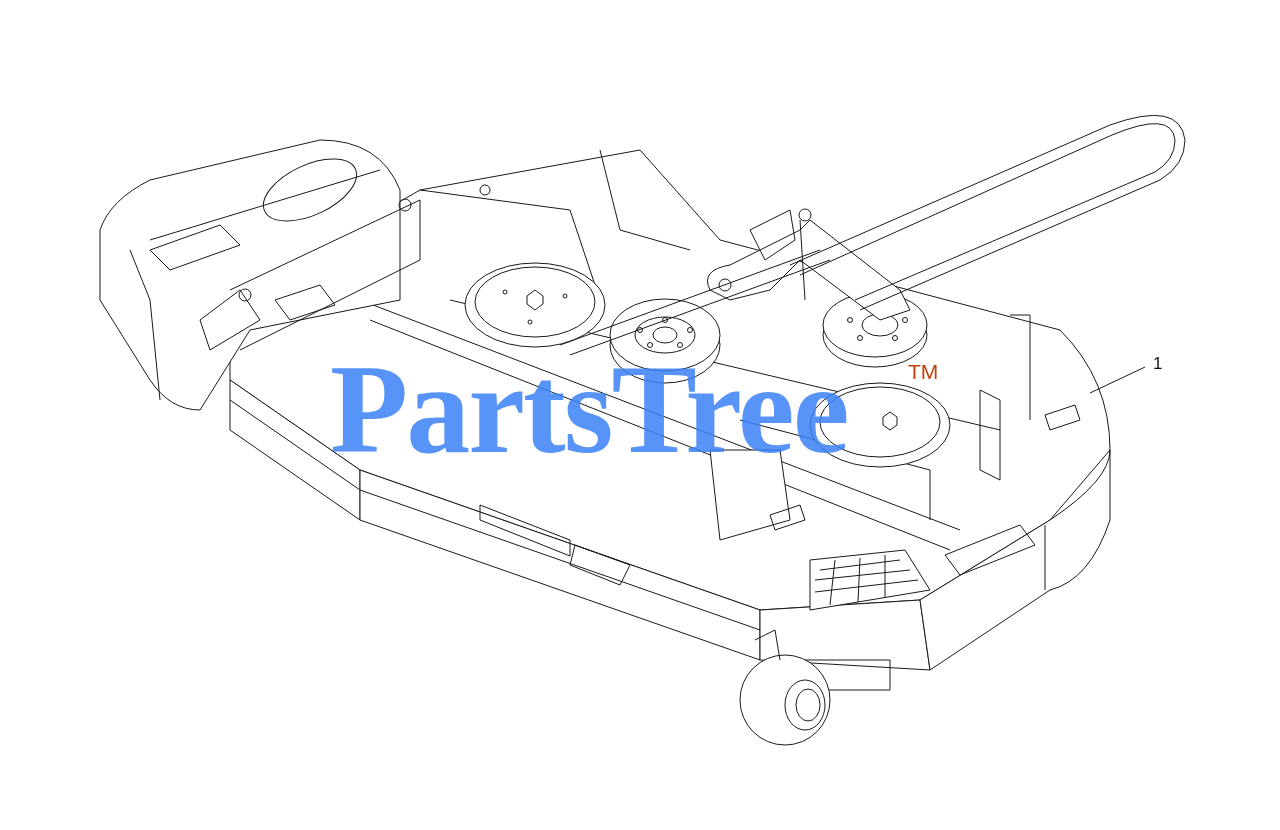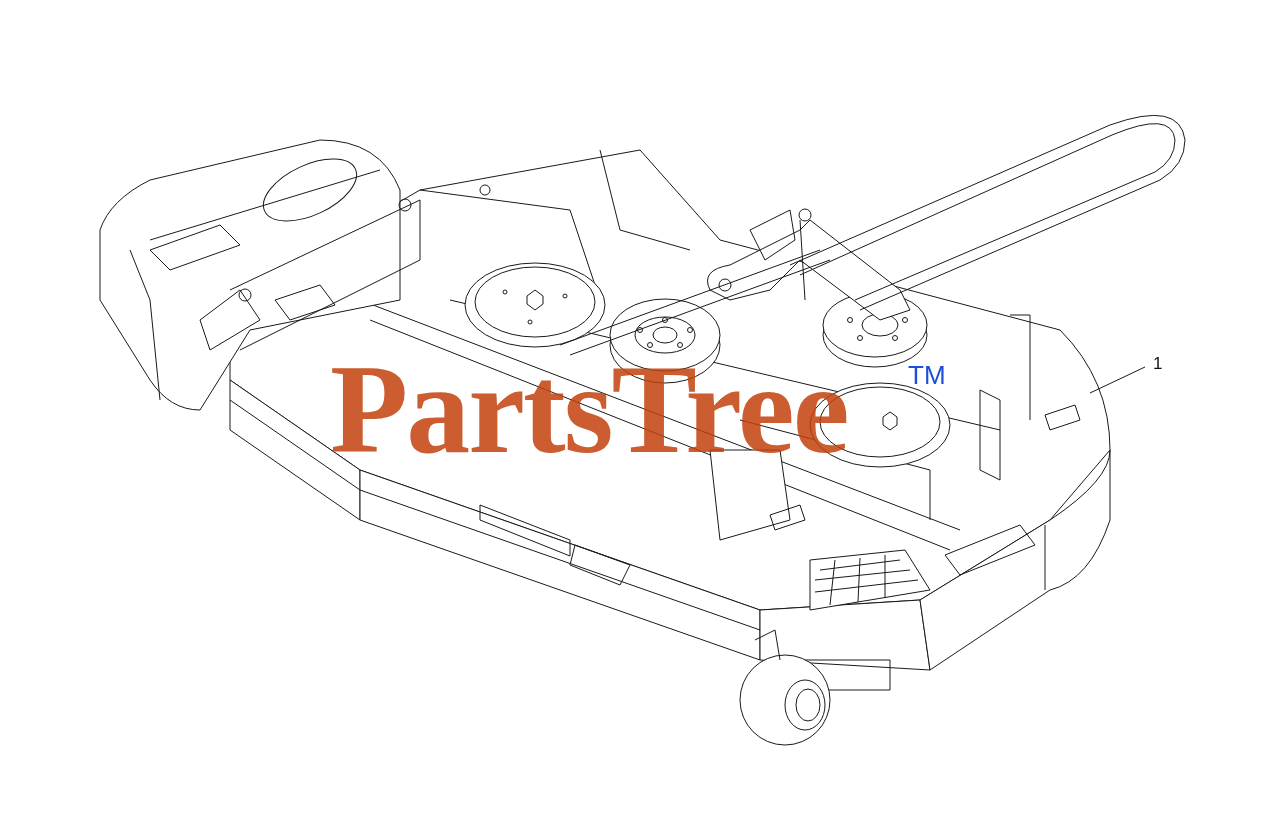--- a/index.html
+++ b/index.html
@@ -1,19 +1,19 @@
 <!DOCTYPE html>
 <html><head>
 <meta charset="utf-8">
 <style>
   html, body { margin:0; padding:0; background:#ffffff; }
   body { width:1280px; height:830px; position:relative; overflow:hidden; font-family:"Liberation Sans", sans-serif; }
   #canvas { position:absolute; left:0; top:0; width:1280px; height:830px; }
-  .wm { position:absolute; left:330px; top:345px; font-family:"Liberation Serif", serif; font-weight:bold; font-size:128px; color:#c2410c; letter-spacing:-2px; line-height:1; pointer-events:none; opacity:0.85; }
-  .tm { position:absolute; left:908px; top:360px; font-family:"Liberation Sans", sans-serif; font-size:26px; color:#1d4ed8; }
+  .wm { position:absolute; left:330px; top:345px; font-family:"Liberation Serif", serif; font-weight:bold; font-size:128px; color:#3b82f6; letter-spacing:-2px; line-height:1; pointer-events:none; opacity:0.85; }
+  .tm { position:absolute; left:908px; top:360px; font-family:"Liberation Sans", sans-serif; font-size:21px; color:#c2410c; }
   .callout { position:absolute; left:1153px; top:354px; font-family:"Liberation Sans", sans-serif; font-size:17px; color:#111; }
 </style>
 </head>
 <body>
 
 <svg id="canvas" viewBox="0 0 1280 830" xmlns="http://www.w3.org/2000/svg" fill="none" stroke="#1a1a1a" stroke-width="1">
 
   <g>
 
     <path d="M230 300 L420 190 L640 150 L720 240 L1060 330 Q1110 380 1110 450 L1050 520 L920 600 L760 610 L360 470 L230 380 Z" fill="#ffffff"></path>

